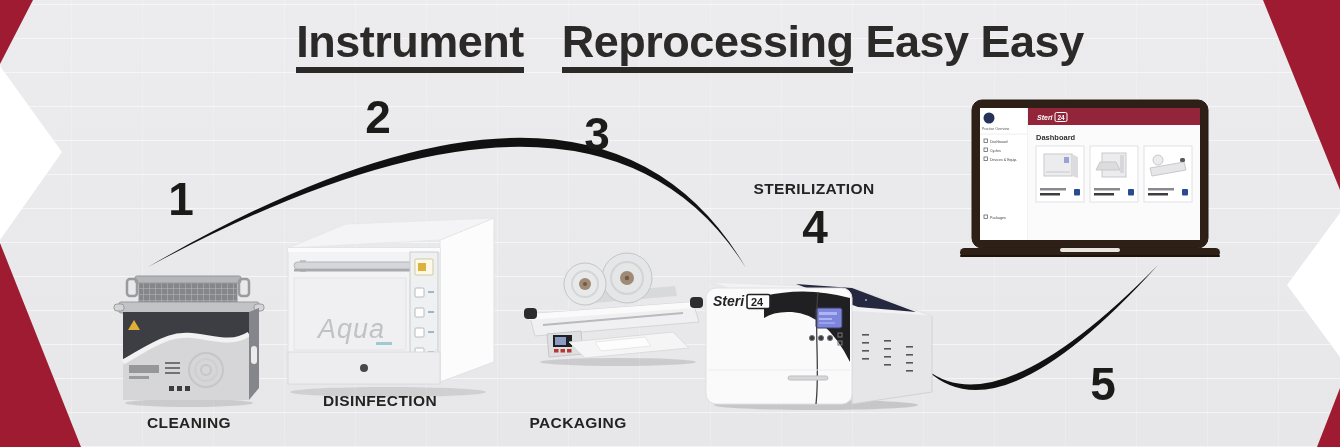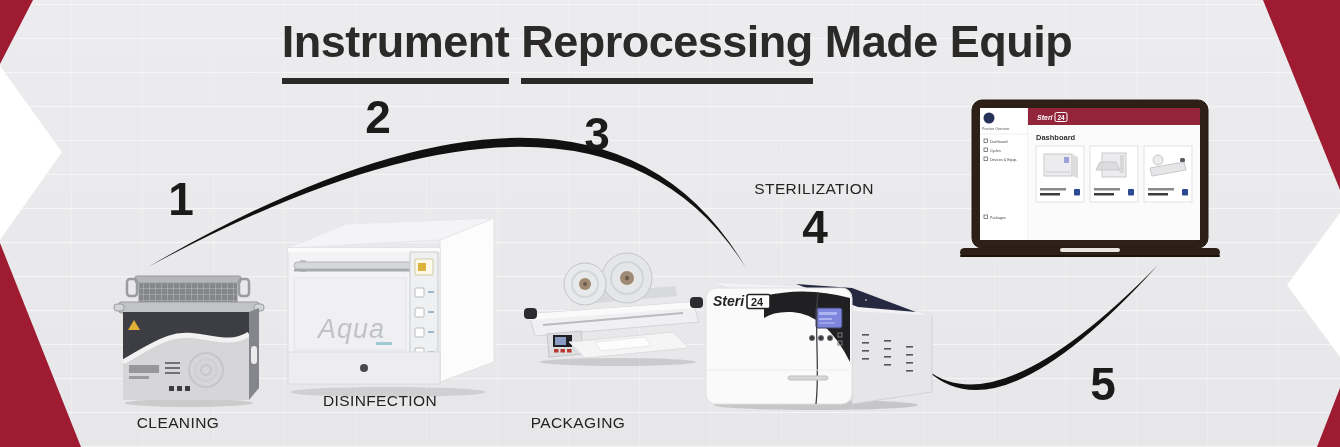--- a/index.html
+++ b/index.html
@@ -11,28 +11,28 @@
       repeating-linear-gradient(0deg, rgba(255,255,255,.55) 0px, rgba(255,255,255,.55) 1px, rgba(255,255,255,0) 1px, rgba(255,255,255,0) 34px),
       repeating-linear-gradient(90deg, rgba(255,255,255,.22) 0px, rgba(255,255,255,.22) 1px, rgba(255,255,255,0) 1px, rgba(255,255,255,0) 71px),
       linear-gradient(180deg, #ececee 0%, #e7e7e9 100%);
   }
   .abs{position:absolute;}
   .title{
     left:0; right:0; top:16px; text-align:center;
     font-size:45px; font-weight:800; color:#2b2a28; letter-spacing:-.5px;
     white-space:nowrap; text-indent:14px;
   }
-  .uword{border-bottom:6px solid #2b2a28; padding-bottom:11px;}
+  .uword{border-bottom:6px solid #2b2a28; padding-bottom:0;margin-left:26px;}
   .step-number{
     position:absolute; transform:translate(-50%,-50%);
     font-size:46px; font-weight:800; color:#1b1b19; line-height:1;
   }
   .step-label{
     position:absolute; transform:translate(-50%,-50%);
-    font-size:15.5px; font-weight:400; letter-spacing:.4px; color:#232321;
+    font-size:15.5px; font-weight:700; letter-spacing:.4px; color:#232321;
     white-space:nowrap;
   }
   svg text{font-family:"Liberation Sans", sans-serif;}
 </style>
 </head>
 <body>
 
 <div id="stage">
 
   <svg class="abs" style="left:0;top:0" width="1340" height="447" viewBox="0 0 1340 447">
@@ -47,21 +47,21 @@
   <svg class="abs" style="left:0;top:0" width="1340" height="447" viewBox="0 0 1340 447">
     <path d="M148,267 Q594,8 746,268 Q594,26 148,267 Z" fill="#111111"></path>
     <path d="M927,370 Q1000,440 1158,265 Q1000,426 927,370 Z" fill="#111111"></path>
   </svg>
 
   <div class="abs title">
     <span class="uword">Instrument</span>
     <span> </span>
     <span class="uword">Reprocessing</span>
     <span> </span>
-    <span>Made Equip</span>
+    <span>Easy Easy</span>
   </div>
 
   <svg class="abs" style="left:113px;top:270px" width="152" height="138" viewBox="0 0 152 138">
     <defs>
       <pattern id="mesh" width="6" height="6" patternUnits="userSpaceOnUse">
         <rect width="6" height="6" fill="#84868a"></rect>
         <path d="M0 0H6M0 0V6" stroke="#b9babd" stroke-width="1"></path>
       </pattern>
     </defs>
     <ellipse cx="76" cy="133" rx="64" ry="4" fill="rgba(0,0,0,0.12)"></ellipse>
@@ -293,18 +293,18 @@
       <rect x="16" y="157" width="260" height="2" rx="1" fill="#1d1309"></rect>
     </g>
   </svg>
 
   <div class="step-number" style="left:181px;top:199px">1</div>
   <div class="step-number" style="left:378px;top:117px">2</div>
   <div class="step-number" style="left:597px;top:134px">3</div>
   <div class="step-number" style="left:815px;top:227px">4</div>
   <div class="step-number" style="left:1103px;top:384px">5</div>
 
-  <div class="step-label" style="left:178px;top:423px">CLEANING</div>
+  <div class="step-label" style="left:189px;top:423px">CLEANING</div>
   <div class="step-label" style="left:380px;top:401px">DISINFECTION</div>
   <div class="step-label" style="left:578px;top:423px">PACKAGING</div>
   <div class="step-label" style="left:814px;top:189px">STERILIZATION</div>
 
 </div>
 
 </body></html>

